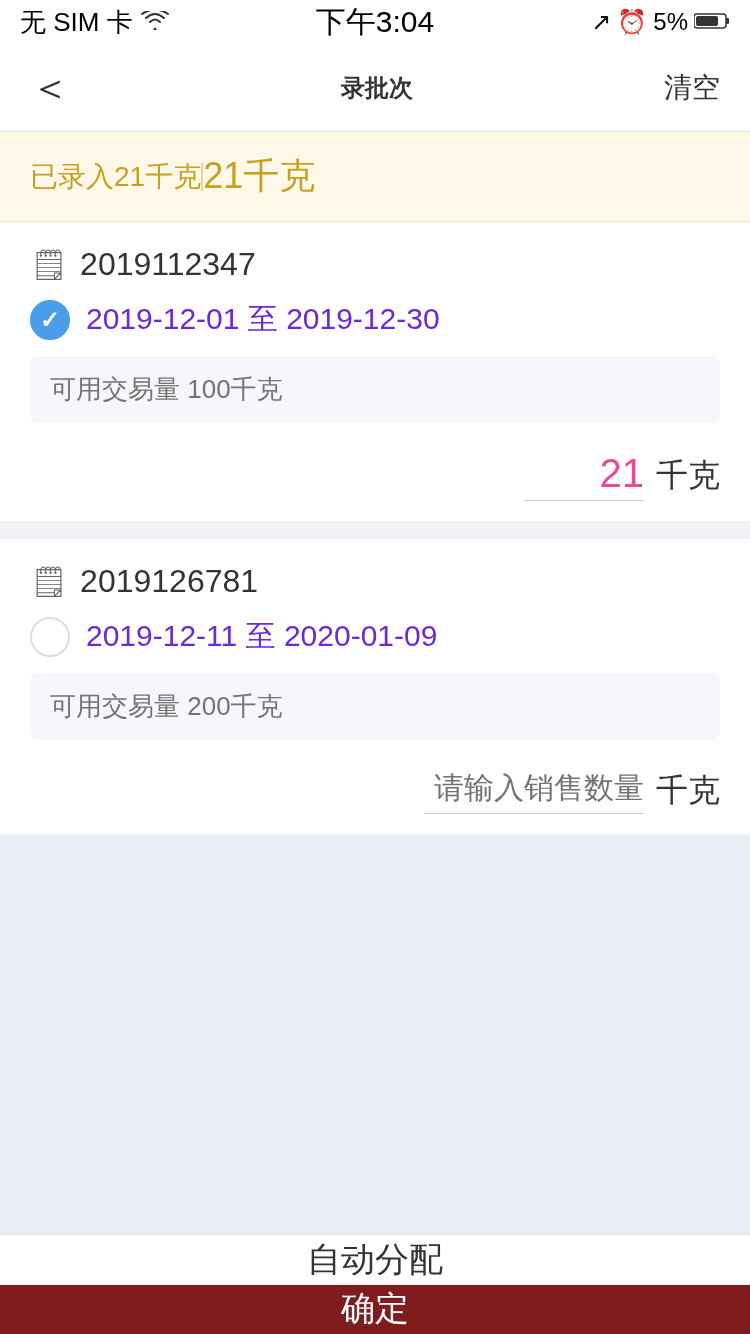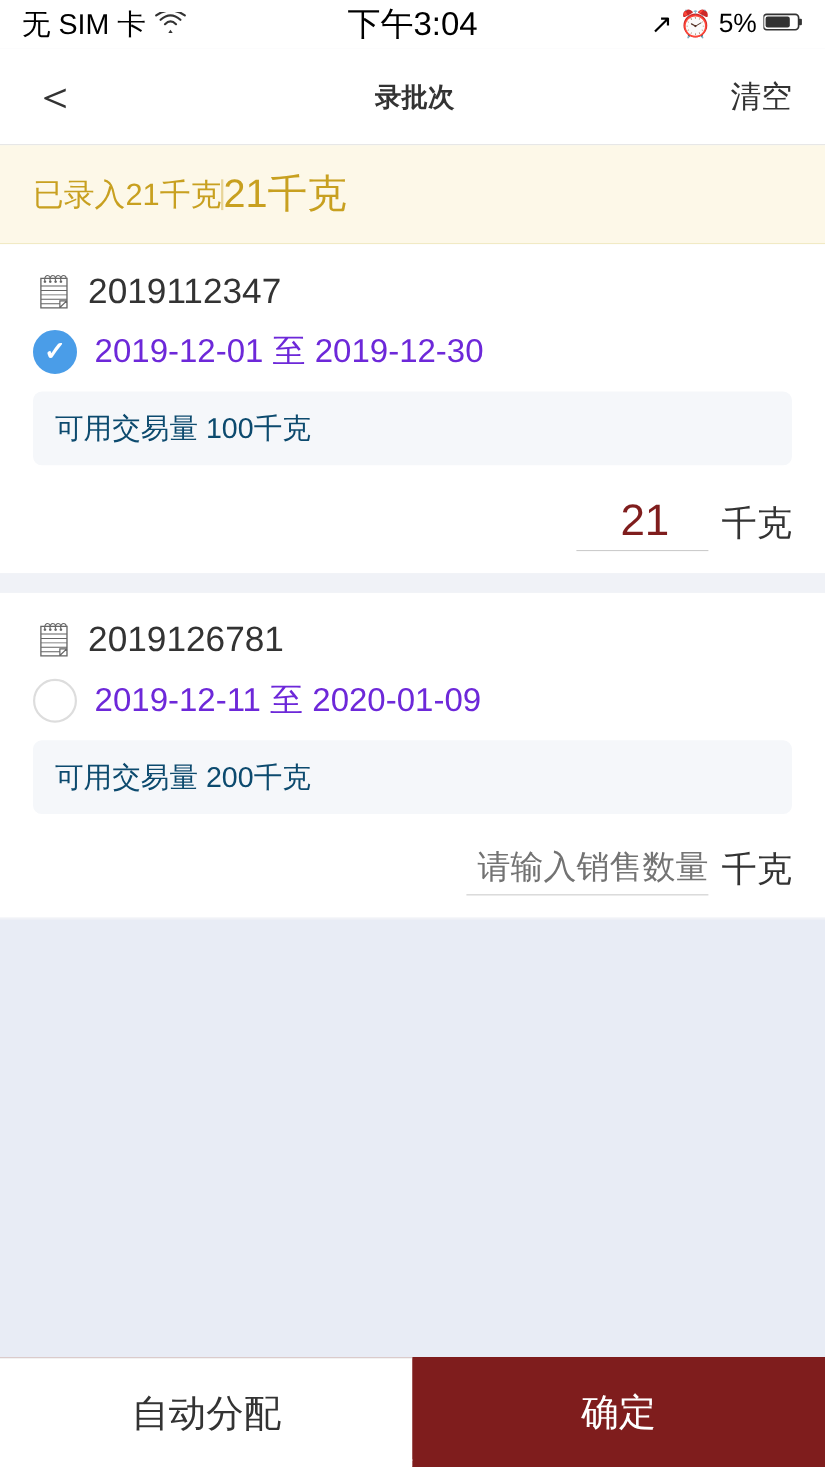--- a/index.html
+++ b/index.html
@@ -146,42 +146,42 @@
     .batch-date {
       font-size: 30px;
       color: #6d28d9;
     }
     .batch-available {
       margin: 8px 30px 12px 30px;
       background: #f5f7fa;
       border-radius: 8px;
       padding: 16px 20px;
       font-size: 26px;
-      color: #0c4a6e;
+      color: #737373;
     }
 
     
     .amount-row {
       display: flex;
       align-items: center;
       justify-content: flex-end;
       padding: 16px 30px 20px 30px;
       gap: 12px;
     }
     .amount-input-wrapper {
       display: flex;
       flex-direction: column;
       align-items: flex-end;
     }
     .amount-value {
       font-size: 40px;
-      color: #7f1d1d;
+      color: #ec4899;
       font-weight: 400;
       min-width: 80px;
-      text-align: left;
+      text-align: right;
       border: none;
       outline: none;
     }
     .amount-underline {
       width: 120px;
       height: 1px;
       background: #ccc;
       margin-top: 4px;
     }
     .amount-unit {
@@ -232,20 +232,21 @@
     }
 
     
     .bottom-bar {
       width: 750px;
       height: 100px;
       display: flex;
       position: fixed;
       bottom: 0;
       left: 0;
+      flex-direction: column;
     }
     .btn-auto {
       flex: 1;
       background: #fff;
       border: none;
       font-size: 34px;
       color: #333;
       cursor: pointer;
       display: flex;
       align-items: center;

